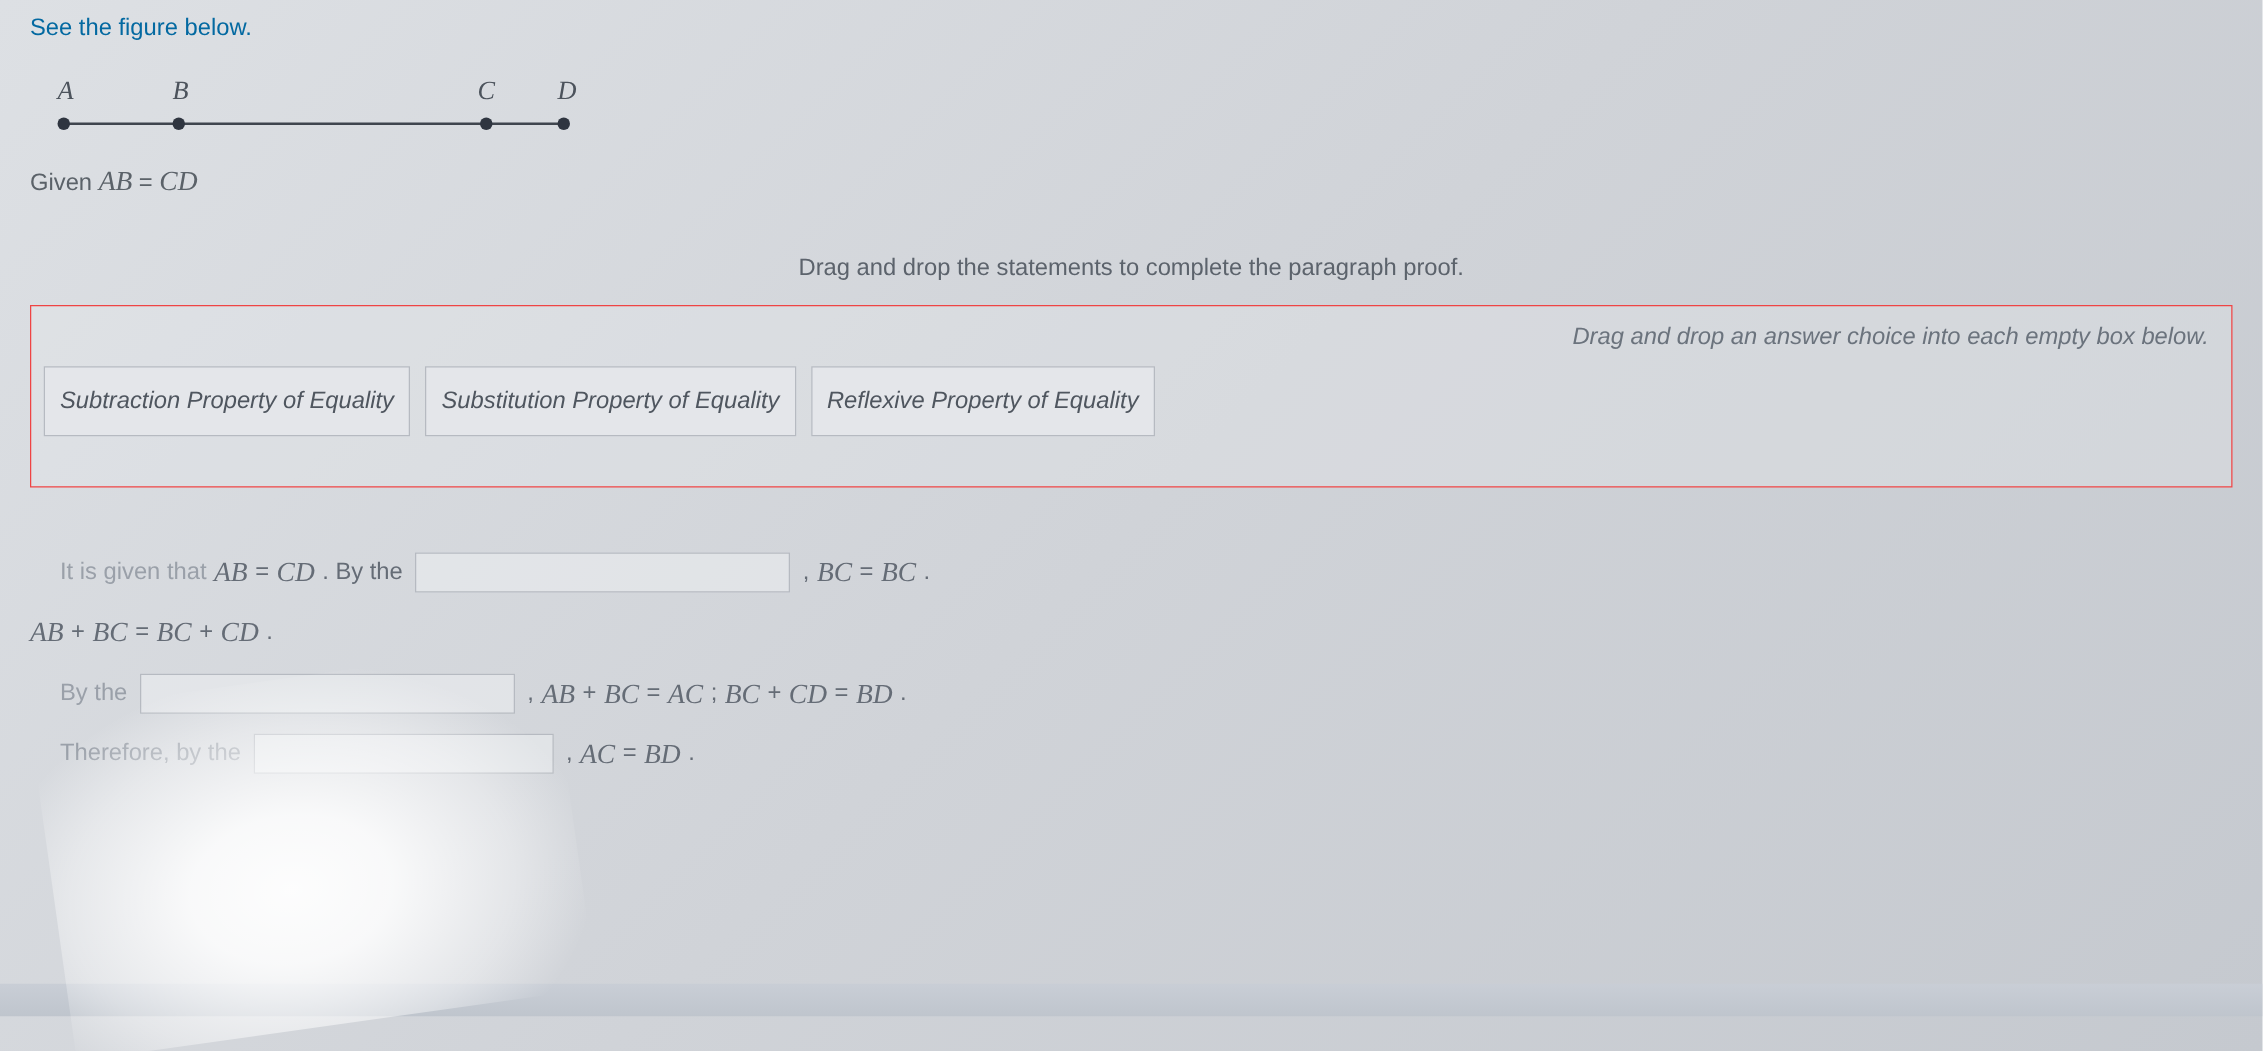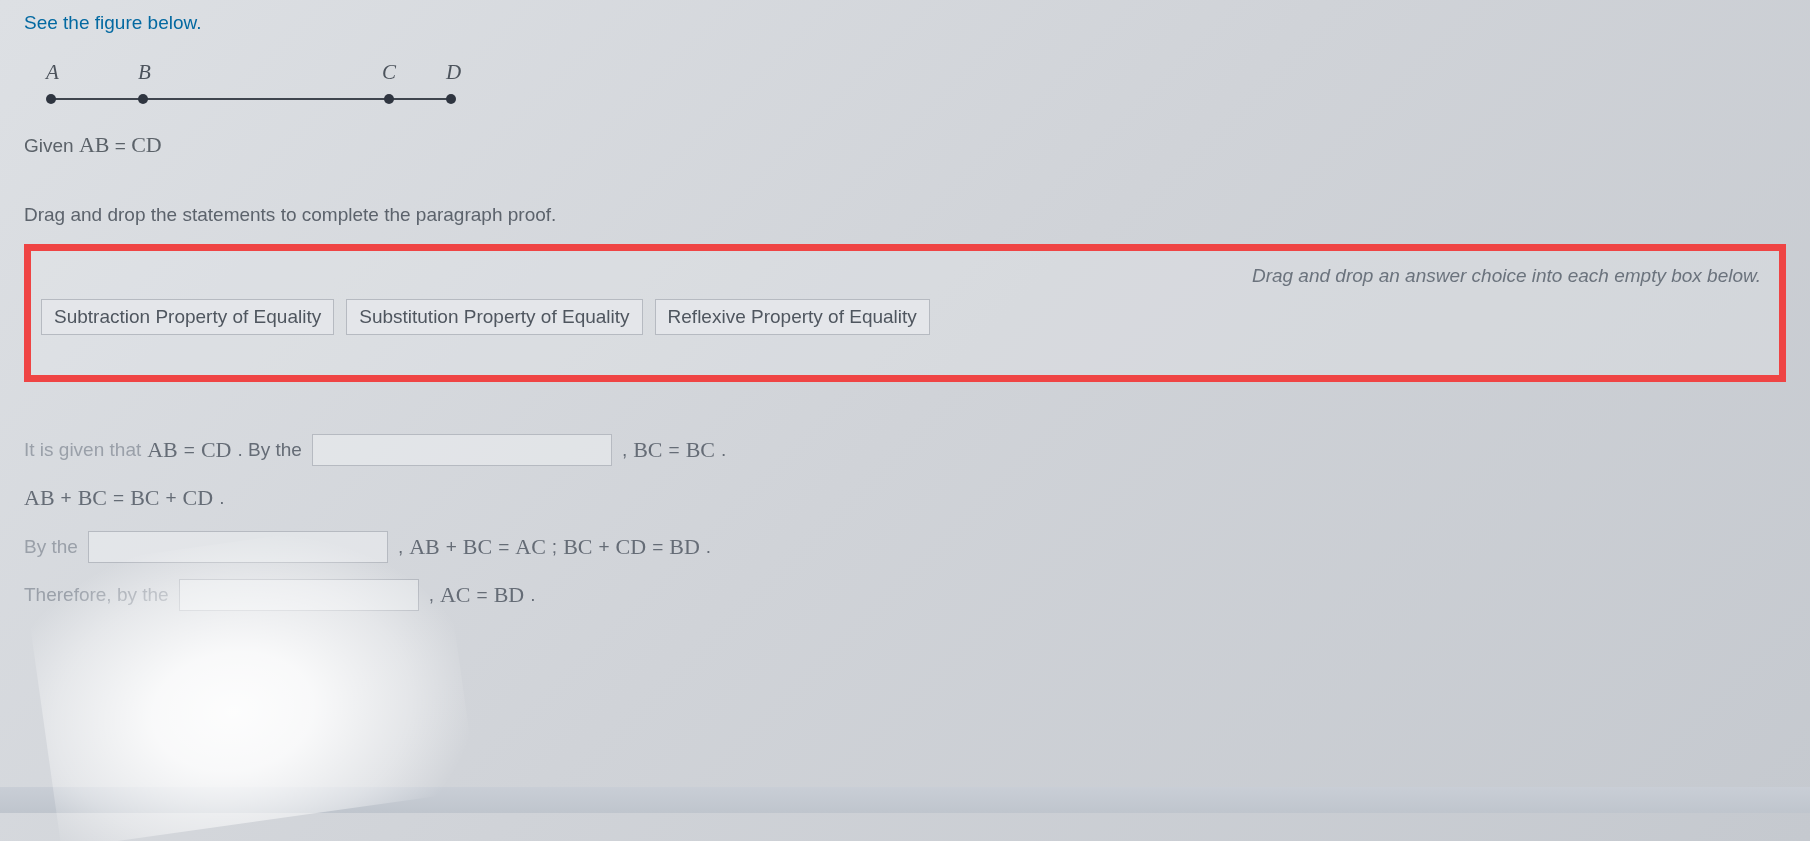--- a/index.html
+++ b/index.html
@@ -6,45 +6,46 @@
   body {
     font-family: Arial, Helvetica, sans-serif;
     background: linear-gradient(135deg, #dde0e4 0%, #d0d3d8 50%, #c5c9cf 100%);
     width: 1810px;
     min-height: 841px;
     color: #5a6068;
     font-size: 19px;
     padding: 12px 24px;
     position: relative;
   }
-  .italic-math { font-family: 'Times New Roman', Times, serif; font-size: 22px; }
+  .italic-math { font-style: italic; font-family: 'Times New Roman', Times, serif; font-size: 22px; }
   .header-text { color: #0369a1; margin-bottom: 24px; }
   .figure-area { margin: 26px 0 12px 22px; }
   .labels { position: relative; height: 26px; }
   .label { position: absolute; font-style: italic; font-family: 'Times New Roman', Times, serif; font-size: 21px; color: #4c535c; }
   .line-row { position: relative; height: 20px; margin-top: 4px; }
   .line { position: absolute; top: 8px; height: 2px; background: #3f454e; }
   .dot { position: absolute; width: 10px; height: 10px; background: #2f3540; border-radius: 50%; top: 4px; }
   .givprove { margin-top: 14px; line-height: 1.9; color: #5b6269; }
-  .instructions { margin-top: 38px; color: #5c636c; }
+  .instructions { margin-top: 38px; color: #5c636c; text-align: center; }
   .chip-container {
     margin-top: 18px;
-    border: 7px solid #ef4444;
+    border: 1px solid #ef4444;
     background: rgba(230,232,236,0.35);
     padding: 14px 10px 40px 10px;
   }
   .chip-hint { text-align: right; font-style: italic; color: #6b737d; padding: 0 8px 12px 0; }
   .chips { display: flex; gap: 12px; flex-wrap: wrap; }
   .chip {
     border: 1px solid #b6bac1;
     background: #e4e6ea;
-    padding: 6px 12px;
+    padding: 16px 12px;
     color: #4f565f;
     cursor: grab;
     user-select: none;
+    font-style: italic;
   }
   .proof { margin-top: 44px; line-height: 2.2; color: #656c76; }
   .proof-row { display: flex; align-items: center; flex-wrap: wrap; gap: 6px; }
   .dropzone {
     display: inline-block;
     min-width: 300px;
     height: 32px;
     border: 1px solid #b6bac1;
     background: rgba(240,241,244,0.5);
     vertical-align: middle;
@@ -58,21 +59,21 @@
     background: linear-gradient(#c9ced6, #bfc5cd);
   }
   .glare {
     position: absolute;
     left: 40px; bottom: 20px;
     width: 420px; height: 280px;
     background: radial-gradient(ellipse at 45% 60%, rgba(255,255,255,0.95) 0%, rgba(255,255,255,0.85) 25%, rgba(255,255,255,0.4) 55%, rgba(255,255,255,0) 75%);
     pointer-events: none;
     transform: rotate(-8deg);
   }
-  .faded { color: #9aa0a9; }
+  .faded { color: #9aa0a9; margin-left: 24px; }
 </style>
 </head>
 <body>
 
 <div class="header-text">See the figure below.</div>
 
 <div class="figure-area">
   <div class="labels">
     <span class="label" style="left:0px;">A</span>
     <span class="label" style="left:92px;">B</span>

